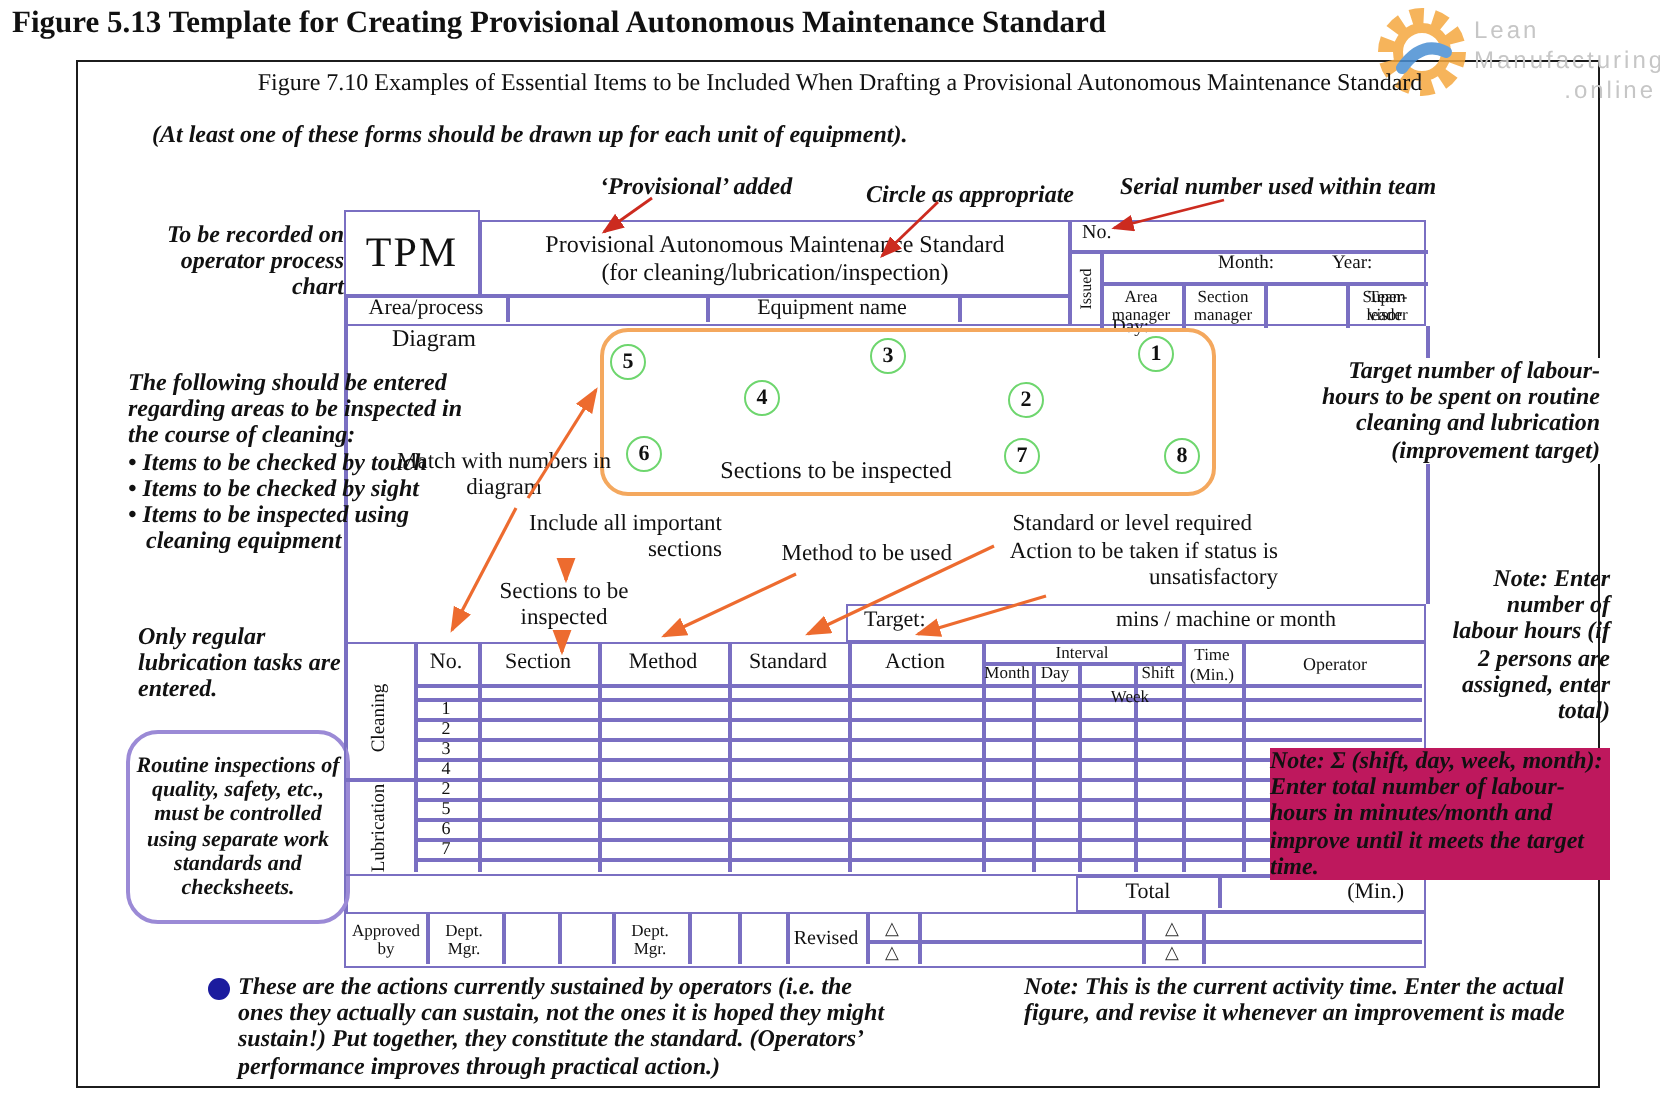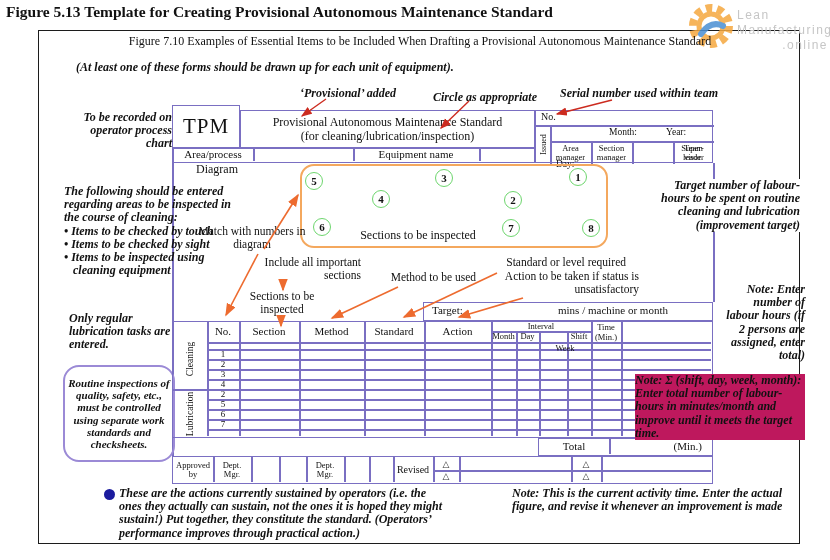--- a/index.html
+++ b/index.html
@@ -166,20 +166,21 @@
     <div class="abs ctr cell" style="left:126px;top:0;width:65px;height:20px;">Method</div>
     <div class="abs ctr cell" style="left:191px;top:0;width:60px;height:20px;">Standard</div>
     <div class="abs ctr cell" style="left:251px;top:0;width:67px;height:20px;">Action</div>
     <div class="abs ctr sm" style="left:318px;top:0;width:100px;height:9px;">Interval</div>
     <div class="abs ctr sm" style="left:318px;top:9px;width:25px;height:11px;">Month</div>
     <div class="abs ctr sm" style="left:343px;top:9px;width:23px;height:11px;">Day</div>
     <div class="abs ctr sm" style="left:366px;top:21px;width:52px;height:11px;">Week</div>
     <div class="abs ctr sm" style="left:394px;top:9px;width:24px;height:11px;">Shift</div>
     <div class="abs ctr sm" style="left:418px;top:0;width:30px;height:10px;">Time</div>
     <div class="abs ctr sm" style="left:418px;top:10px;width:30px;height:10px;">(Min.)</div>
+    <div class="abs ctr" style="left:448px;top:0;width:93px;height:20px;font-size:9px;">Operator</div>
 
     <div class="abs ctr" style="left:0;top:6px;width:34px;height:61px;">
       <span class="vert" style="font-size:9.5px;">Cleaning</span>
     </div>
     <div class="abs ctr" style="left:0;top:67px;width:34px;height:50px;">
       <span class="vert" style="font-size:9.5px;">Lubrication</span>
     </div>
 
     <div class="rownum" style="left:34px;top:27px;width:32px;height:10px;">1</div>
     <div class="rownum" style="left:34px;top:37px;width:32px;height:10px;">2</div>

